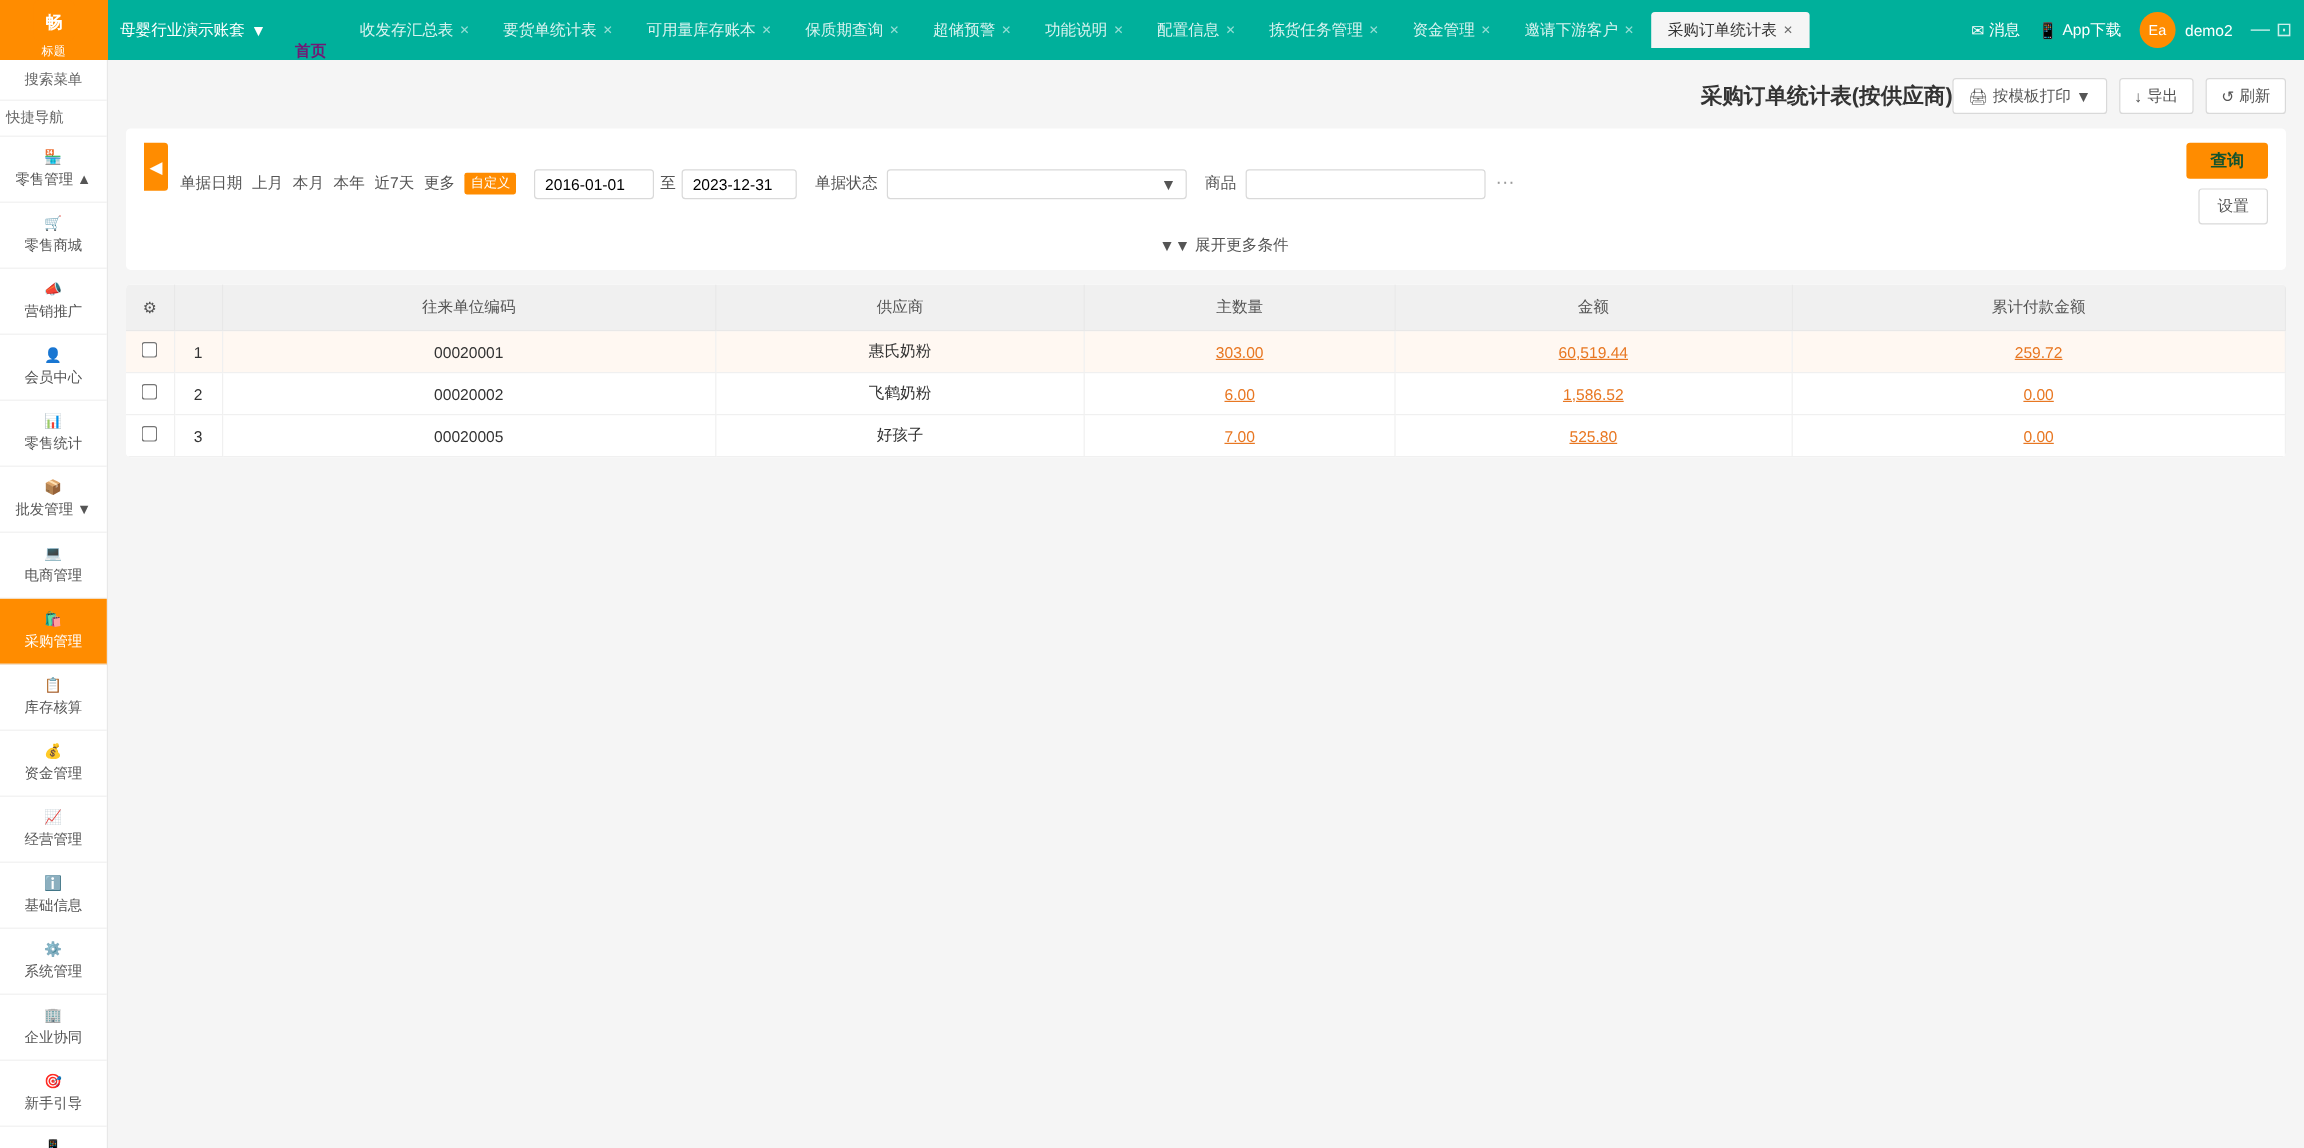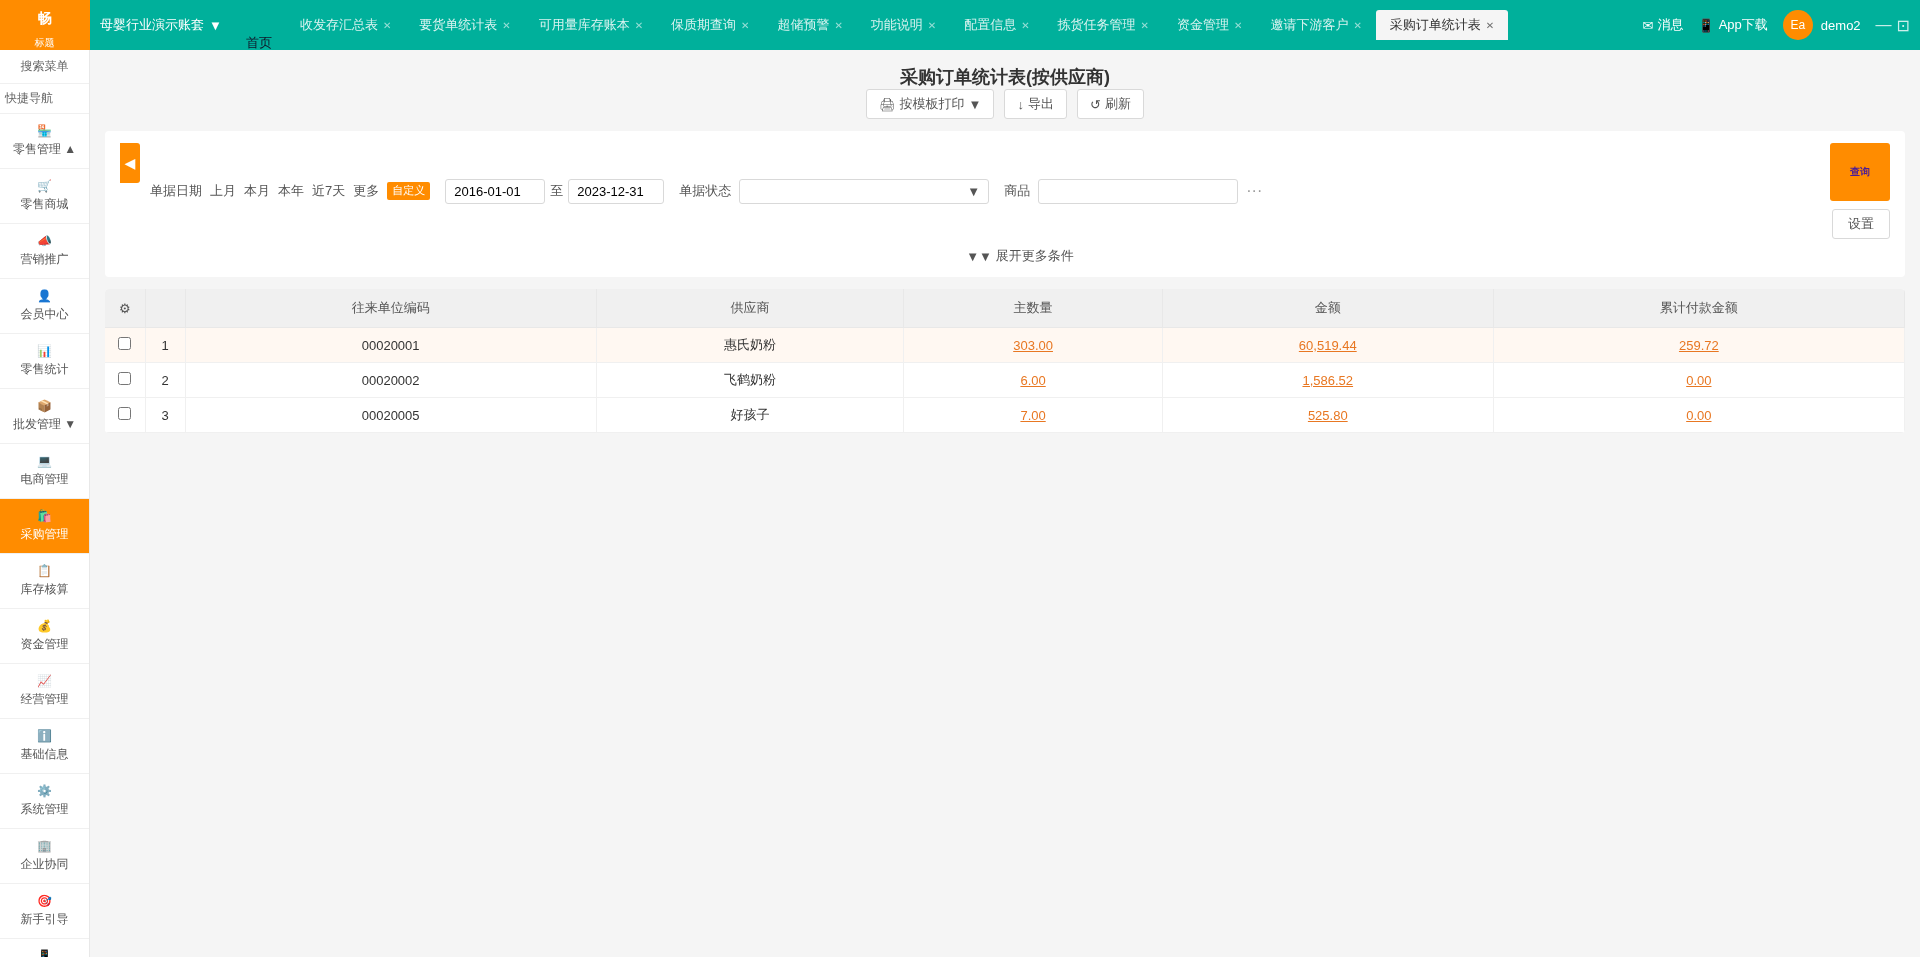--- a/index.html
+++ b/index.html
@@ -15,46 +15,46 @@
     .sidebar-item.active { background: #ff8c00; color: #fff; }
 
     
     .main-area { flex: 1; display: flex; flex-direction: column; overflow: hidden; }
 
     
     .topbar { height: 50px; background: #00b09b; display: flex; align-items: center; padding: 13px 10px; gap: 0; overflow: hidden; }
     .topbar-tab { padding: 6px 14px; color: rgba(255,255,255,0.85); font-size: 13px; cursor: pointer; white-space: nowrap; border-radius: 3px 3px 0 0; display: flex; align-items: center; gap: 5px; }
     .topbar-tab.active { background: #f5f5f5; color: #333; }
     .topbar-tab .close-x { font-size: 10px; color: inherit; opacity: 0.7; }
-    .topbar-tab.home { background: transparent; color: #0f172a; font-weight: normal; margin-top: 36px; }
+    .topbar-tab.home { background: transparent; color: #701a75; font-weight: bold; margin-top: 36px; }
     .topbar-right { margin-left: auto; display: flex; align-items: center; gap: 15px; color: #fff; font-size: 13px; }
     .topbar-right .icon-btn { cursor: pointer; display: flex; align-items: center; gap: 4px; color: #fff; }
     .workspace-selector { display: flex; align-items: center; gap: 5px; color: #555; font-size: 13px; cursor: pointer; }
 
     
     .content { flex: 1; background: #f5f5f5; padding: 15px; overflow: auto; }
-    .page-header { display: flex; align-items: center; justify-content: flex-end; margin-bottom: 12px; flex-direction: column; }
+    .page-header { display: flex; align-items: center; justify-content: flex-end; margin-bottom: 12px; }
     .page-title { font-size: 18px; font-weight: bold; color: #333; }
     .page-actions { display: flex; align-items: center; gap: 10px; }
     .btn-print { background: #fff; border: 1px solid #d9d9d9; padding: 5px 12px; border-radius: 3px; cursor: pointer; font-size: 13px; color: #555; display: flex; align-items: center; gap: 4px; }
     .btn-export { background: #fff; border: 1px solid #d9d9d9; padding: 5px 12px; border-radius: 3px; cursor: pointer; font-size: 13px; color: #555; display: flex; align-items: center; gap: 4px; }
     .btn-refresh { background: #fff; border: 1px solid #d9d9d9; padding: 5px 12px; border-radius: 3px; cursor: pointer; font-size: 13px; color: #555; display: flex; align-items: center; gap: 4px; }
 
     
     .filter-card { background: #fff; border-radius: 4px; padding: 12px 15px; margin-bottom: 12px; }
     .filter-row { display: flex; align-items: center; gap: 15px; flex-wrap: wrap; }
     .filter-item { display: flex; align-items: center; gap: 8px; }
     .filter-label { color: #555; font-size: 13px; white-space: nowrap; }
     .date-shortcuts { display: flex; gap: 8px; }
     .date-shortcut { color: #555; font-size: 13px; cursor: pointer; }
     .date-range { display: flex; align-items: center; gap: 5px; font-size: 13px; color: #555; }
     .custom-badge { background: #ff8c00; color: #fff; font-size: 11px; padding: 1px 5px; border-radius: 2px; }
     .filter-select { border: 1px solid #d9d9d9; border-radius: 3px; padding: 4px 8px; font-size: 13px; color: #555; min-width: 200px; display: flex; align-items: center; justify-content: space-between; cursor: pointer; }
     .filter-input { border: 1px solid #d9d9d9; border-radius: 3px; padding: 4px 8px; font-size: 13px; color: #555; min-width: 180px; }
-    .btn-query { background: #ff8c00; color: #4c1d95; border: none; padding: 22px 20px; border-radius: 3px; cursor: pointer; font-size: 10px; font-weight: bold; }
+    .btn-query { background: #ff8c00; color: #14532d; border: none; padding: 6px 20px; border-radius: 3px; cursor: pointer; font-size: 14px; font-weight: bold; }
     .btn-settings { background: #fff; border: 1px solid #d9d9d9; padding: 5px 15px; border-radius: 3px; cursor: pointer; font-size: 13px; color: #555; }
     .expand-row { display: flex; justify-content: center; margin-top: 8px; }
     .btn-expand { background: none; border: none; color: #555; font-size: 13px; cursor: pointer; display: flex; align-items: center; gap: 4px; }
     .toggle-btn { background: #ff8c00; color: #fff; border: none; width: 20px; height: 40px; border-radius: 0 3px 3px 0; cursor: pointer; font-size: 14px; display: flex; align-items: center; justify-content: center; }
 
     
     .table-card { background: #fff; border-radius: 4px; overflow: hidden; }
     .data-table { width: 100%; border-collapse: collapse; }
     .data-table thead tr { background: #f0f0f0; }
     .data-table th { padding: 10px 12px; text-align: center; font-size: 13px; color: #555; font-weight: normal; border-bottom: 1px solid #e8e8e8; border-right: 1px solid #e8e8e8; }

